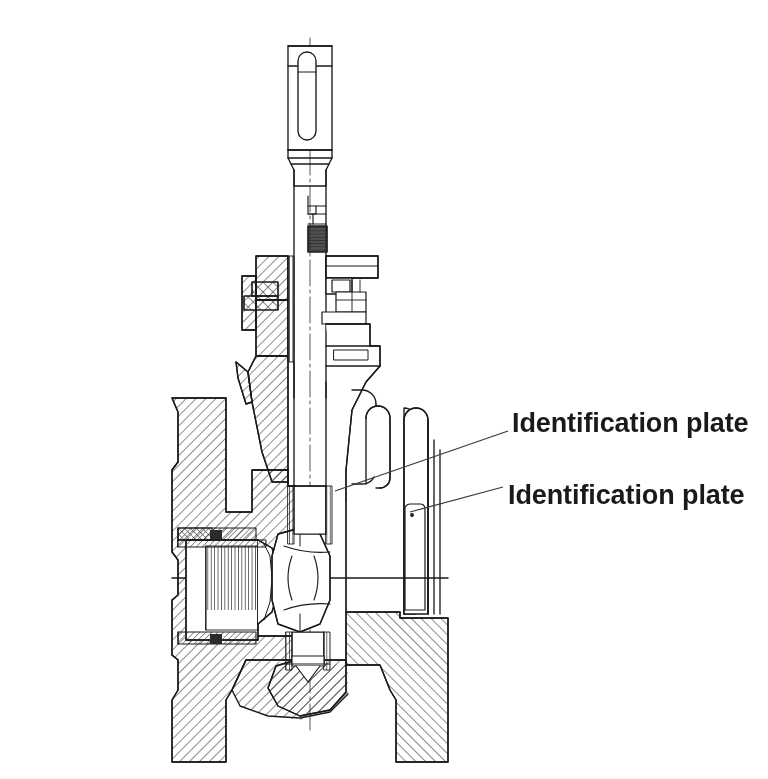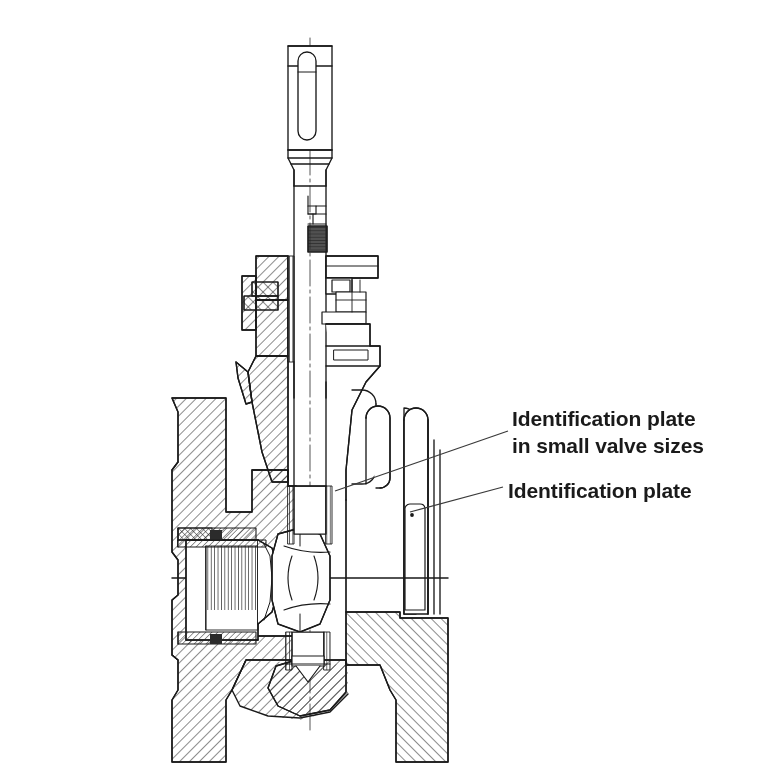--- a/index.html
+++ b/index.html
@@ -31,21 +31,21 @@
   .annotations {
     position: absolute;
     left: 0; top: 0;
     width: 768px;
     height: 779px;
     pointer-events: none;
   }
   .callout-label {
     position: absolute;
     font-family: "Liberation Sans", sans-serif;
-    font-size: 21px;
+    font-size: 27px;
     font-weight: 600;
     color: #1a1a1a;
     line-height: 1.28;
     white-space: nowrap;
     letter-spacing: -0.1px;
   }
   #callout-1 { left: 512px; top: 406px; }
   #callout-2 { left: 508px; top: 478px; }
   .callout-line2 { display: block; }
 </style>
@@ -309,21 +309,20 @@
       <line x1="508" y1="431" x2="335" y2="491"></line>
       <line x1="503" y1="487" x2="410" y2="512"></line>
     </g>
 
   </svg>
 
   <div class="annotations">
 
     <div id="callout-1" class="callout-label">
       <span>Identification plate</span>
-      <span class="callout-line2">in small valve sizes</span>
     </div>
 
     <div id="callout-2" class="callout-label">
       <span>Identification plate</span>
     </div>
 
   </div>
 
 </div>
 

